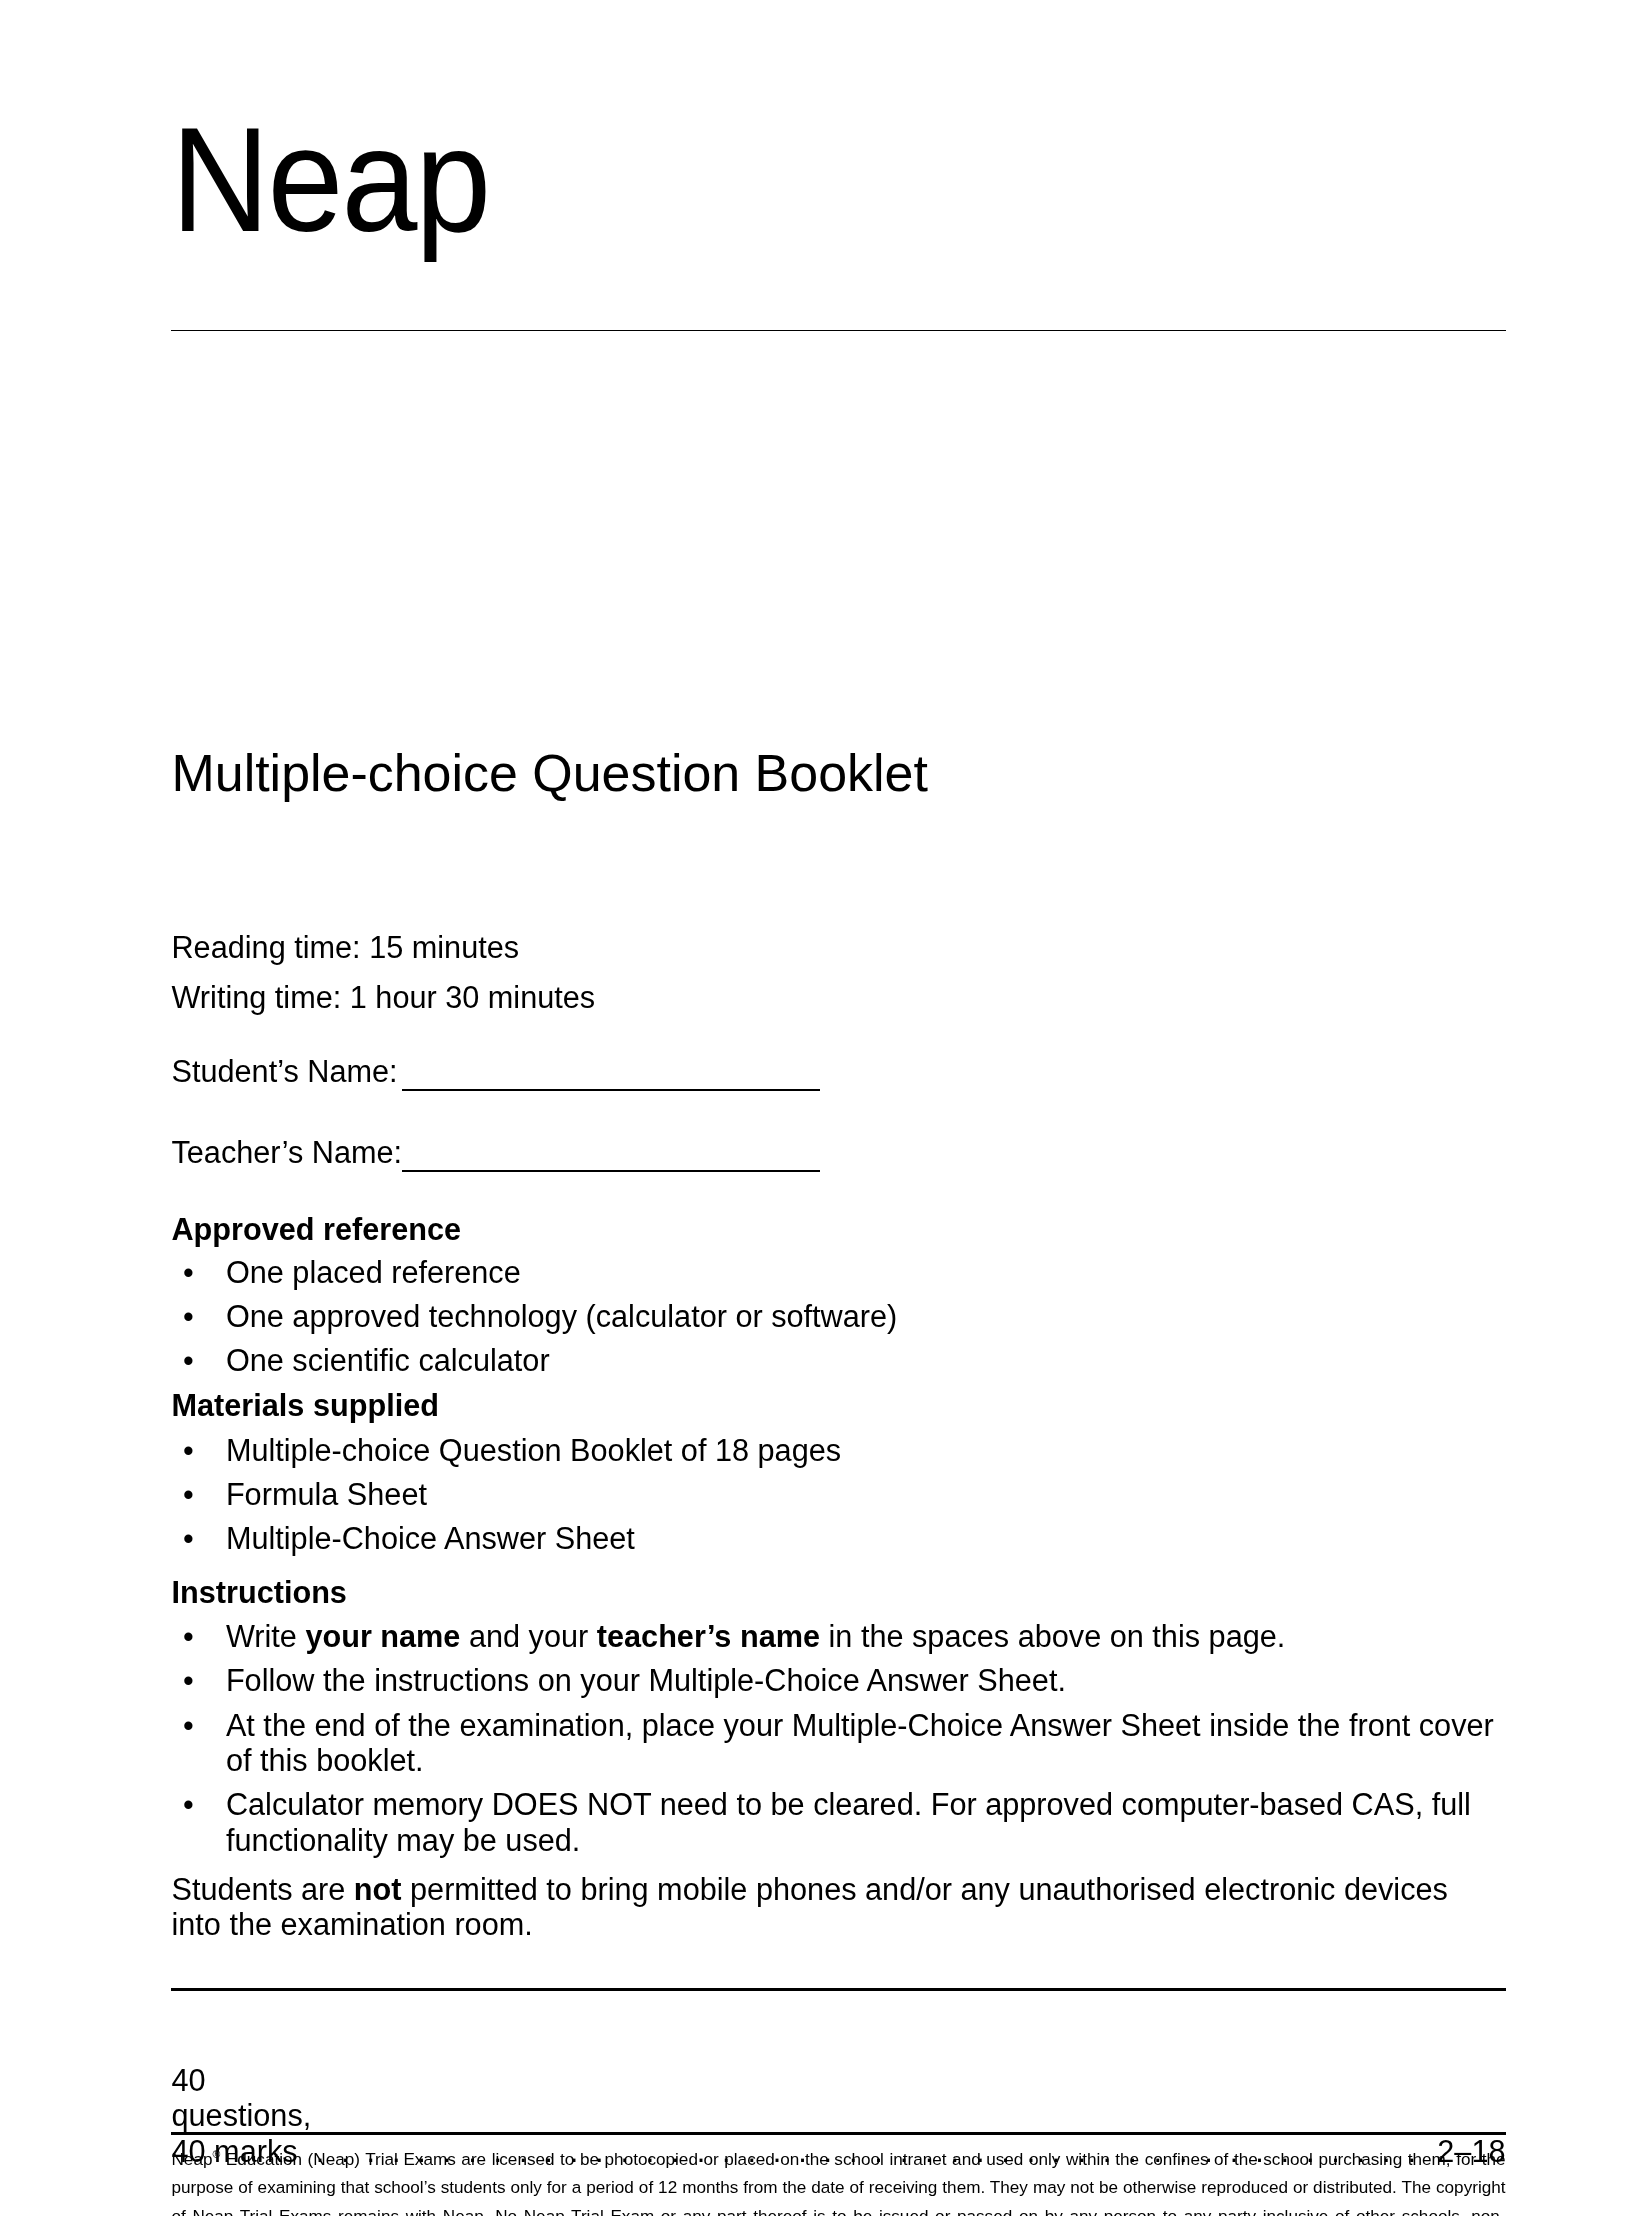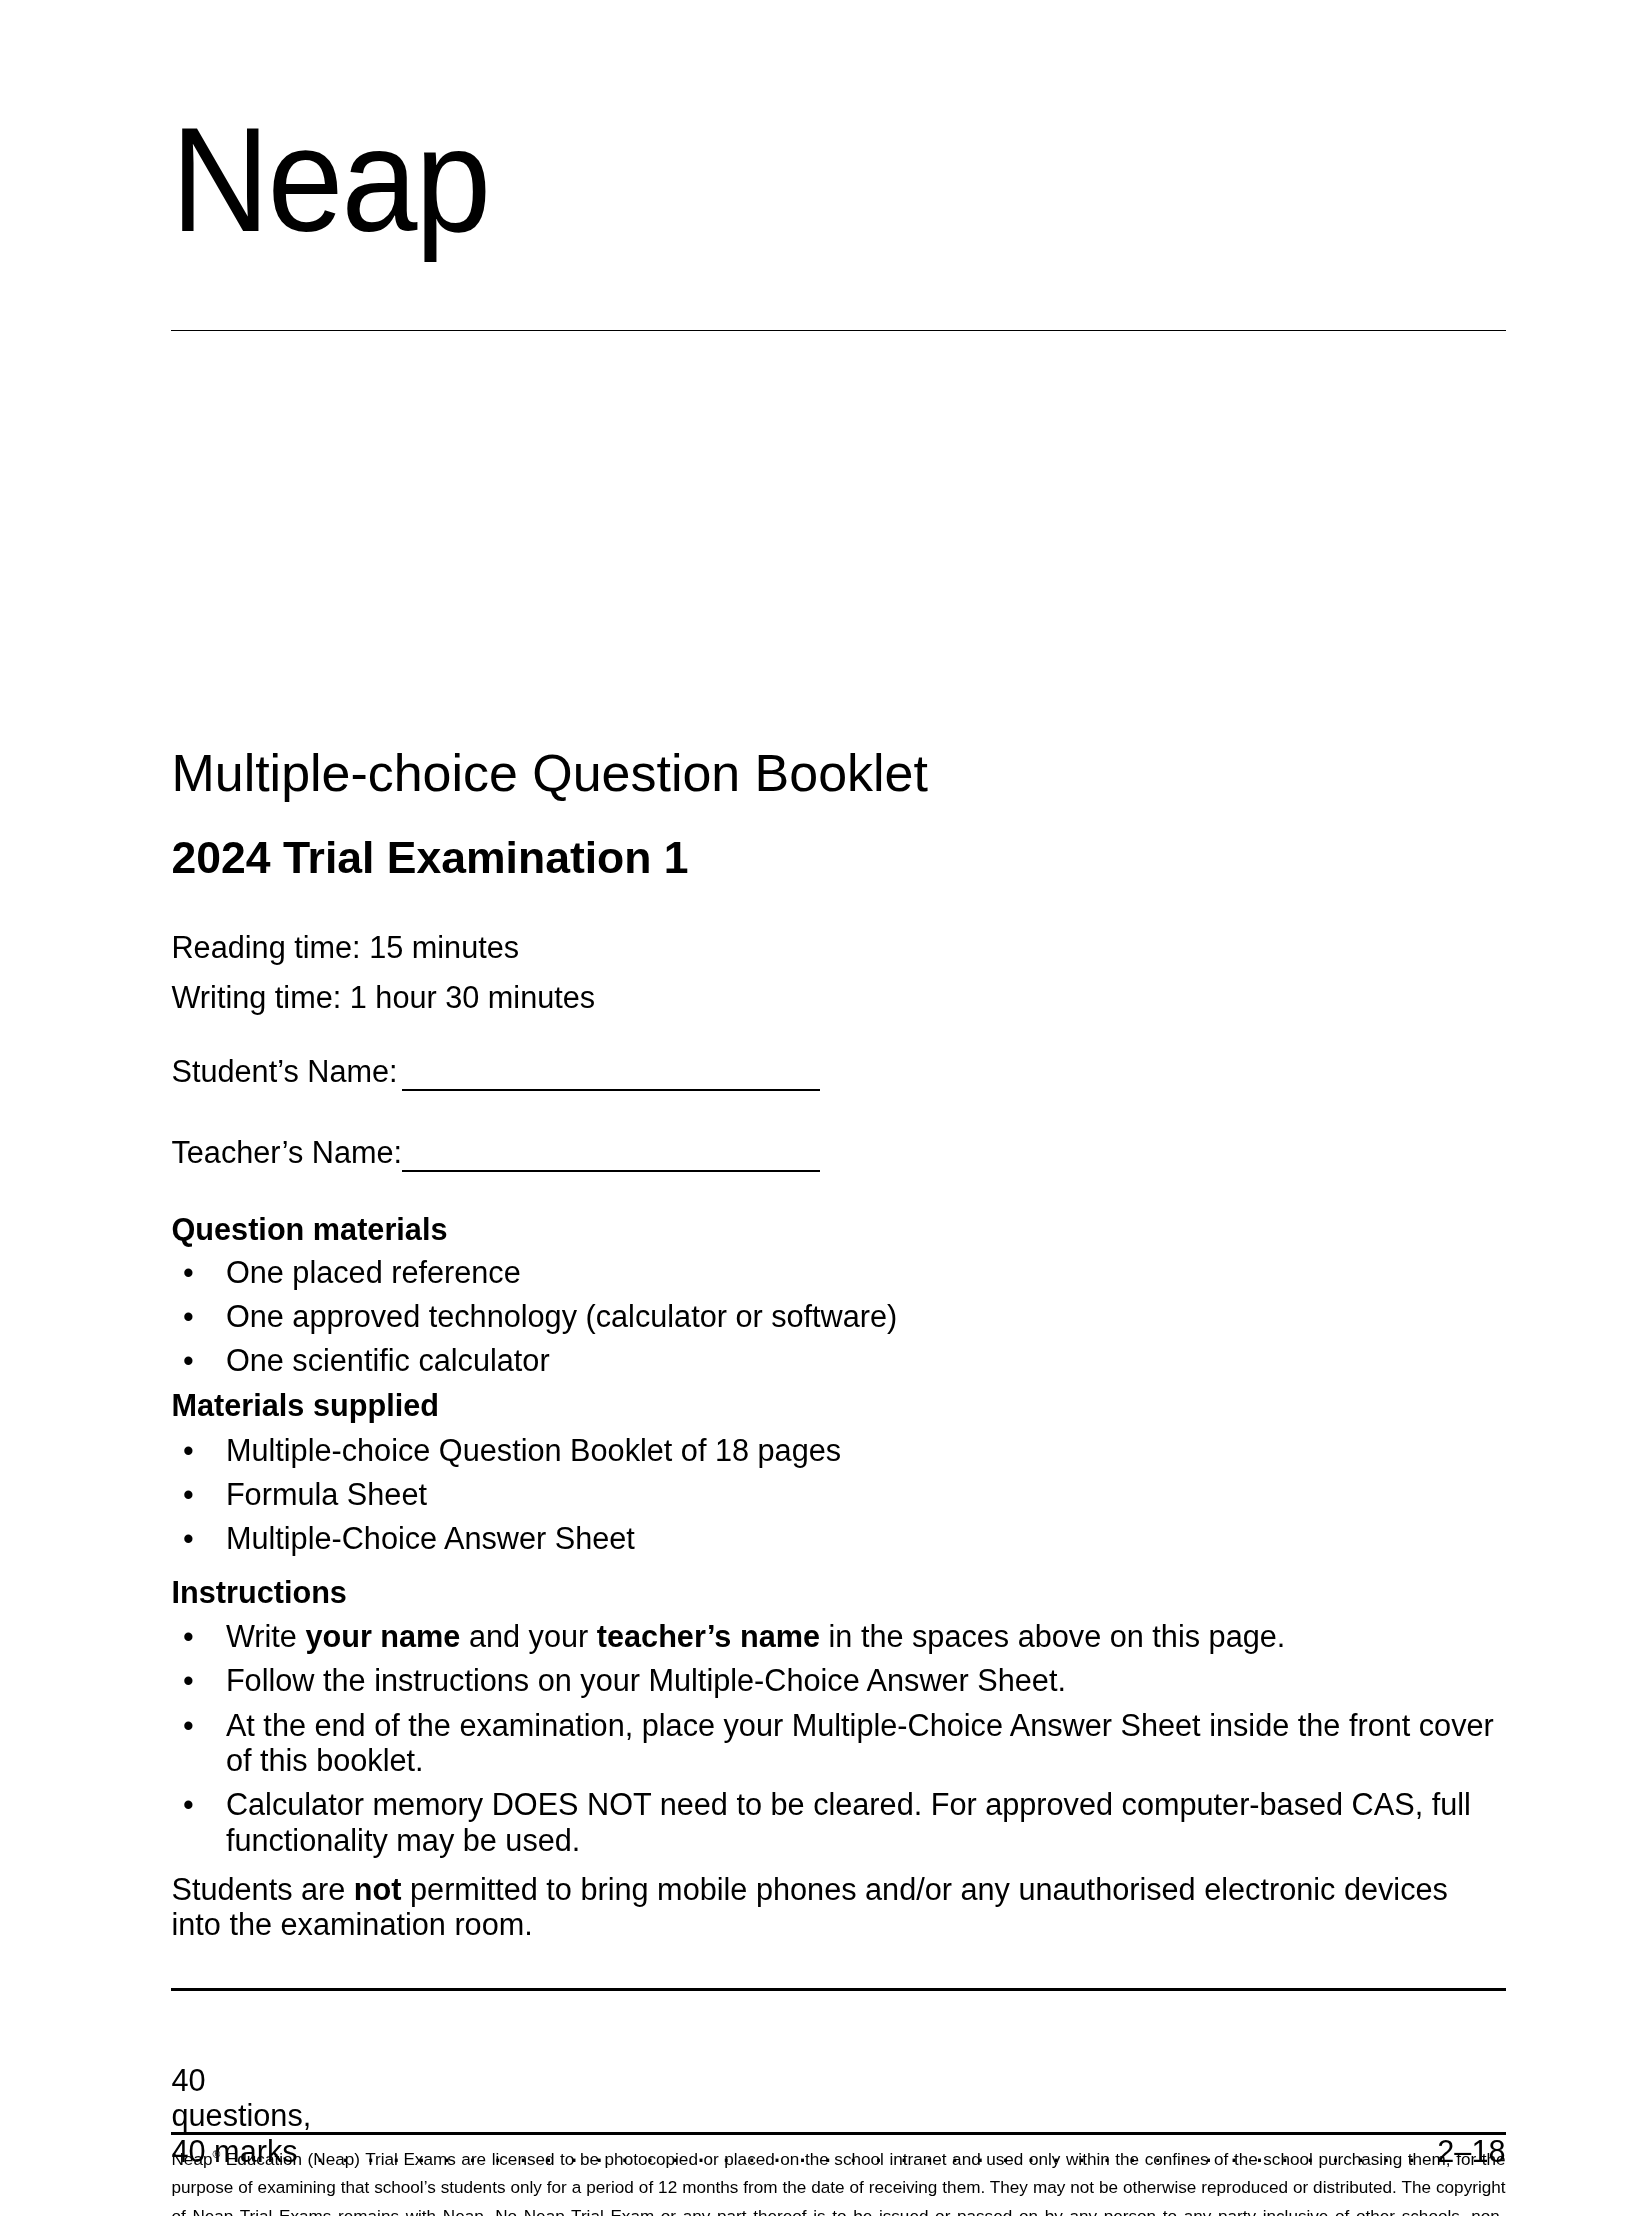--- a/index.html
+++ b/index.html
@@ -73,36 +73,35 @@
 </head>
 <body>
 
 <div class="page">
 
   <div id="logo" class="abs">Neap</div>
 
   <div id="rule1" class="abs"></div>
 
   <h2 id="subtitle" class="abs" style="margin:0">Multiple-choice Question Booklet</h2>
-  <h3 id="exam" class="abs" style="margin:0">2024 Trial Examination 1</h3>
 
   <div id="reading" class="abs body-text">Reading time: 15 minutes</div>
   <div id="writing" class="abs body-text">Writing time: 1 hour 30 minutes</div>
 
   <div id="teacherRow" class="abs body-text name-row">
     <span>Teacher’s Name:</span>
     <span class="write-line"></span>
   </div>
 
   <div id="studentRow" class="abs body-text name-row">
     <span>Student’s Name:</span>
     <span class="write-line"></span>
   </div>
 
-  <div id="hApproved" class="abs body-text sec-heading">Question materials</div>
+  <div id="hApproved" class="abs body-text sec-heading">Approved reference</div>
   <ul id="listApproved" class="abs body-text plain">
     <li>
       <span class="bullet">•</span>
       <span class="li-text">One placed reference</span>
     </li>
     <li>
       <span class="bullet">•</span>
       <span class="li-text">One approved technology (calculator or software)</span>
     </li>
     <li>

